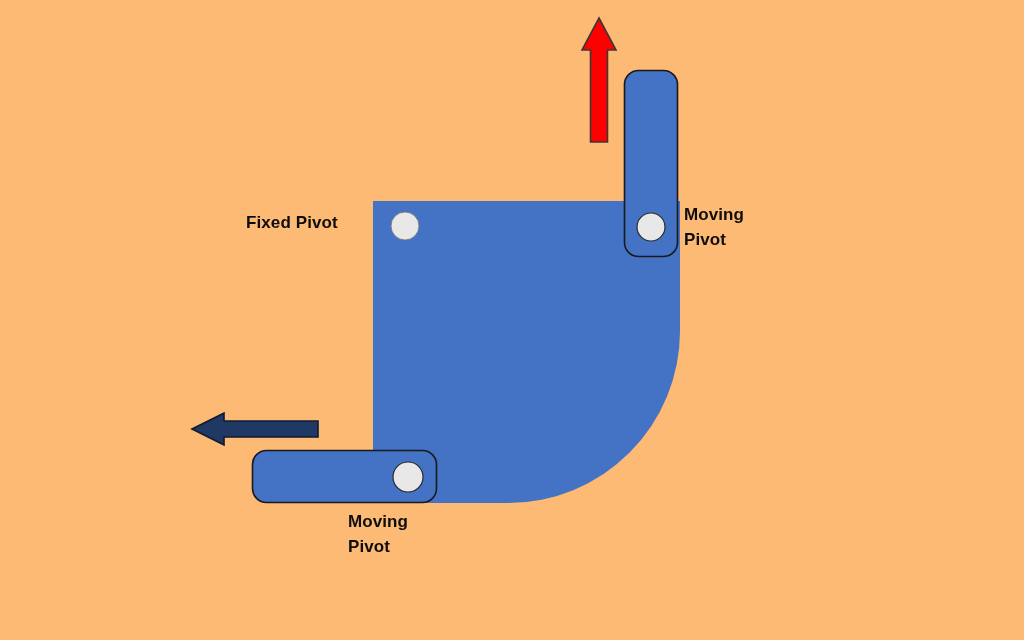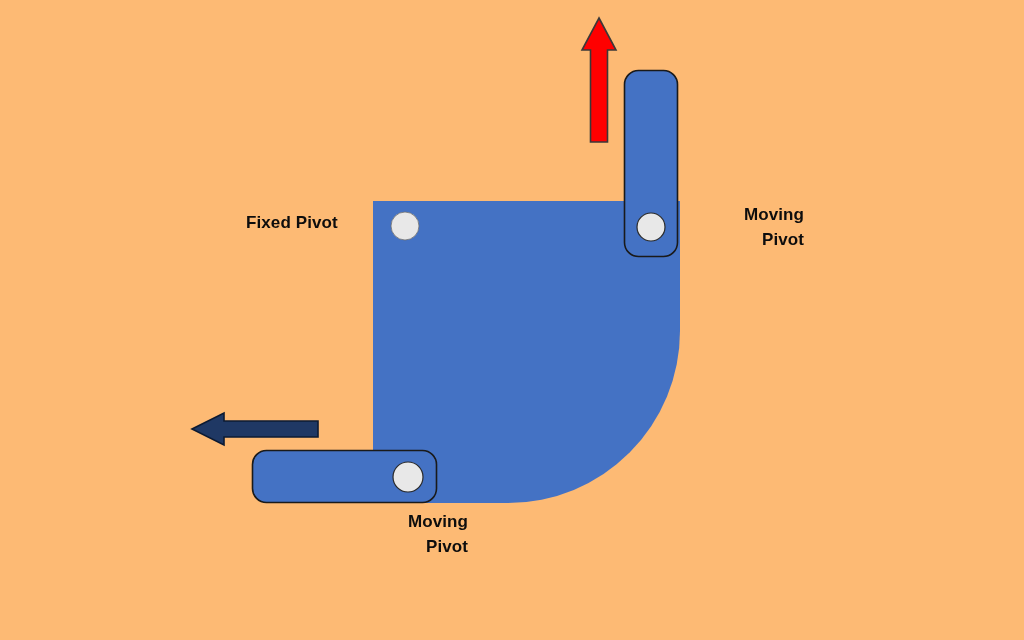--- a/index.html
+++ b/index.html
@@ -25,21 +25,21 @@
     width: 1024px;
     height: 640px;
   }
   .diagram-label {
     position: absolute;
     font-family: "Liberation Sans", sans-serif;
     font-weight: bold;
     font-size: 17px;
     line-height: 1.45;
     color: #0d0d0d;
-    text-align: right;
+    text-align: left;
     white-space: pre-line;
     letter-spacing: 0.1px;
   }
   #label-fixed-pivot {
     left: 246px;
     top: 211px;
     width: 112px;
     text-align: left;
   }
   #label-moving-pivot-right {

